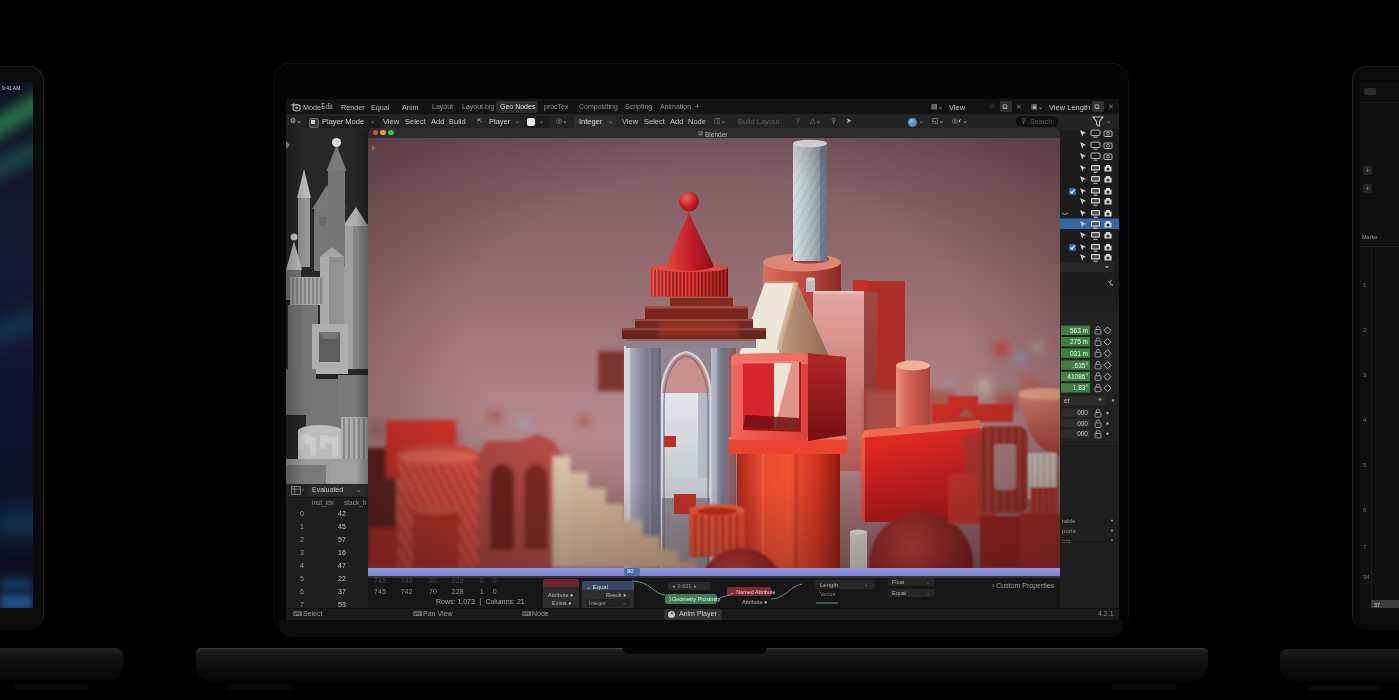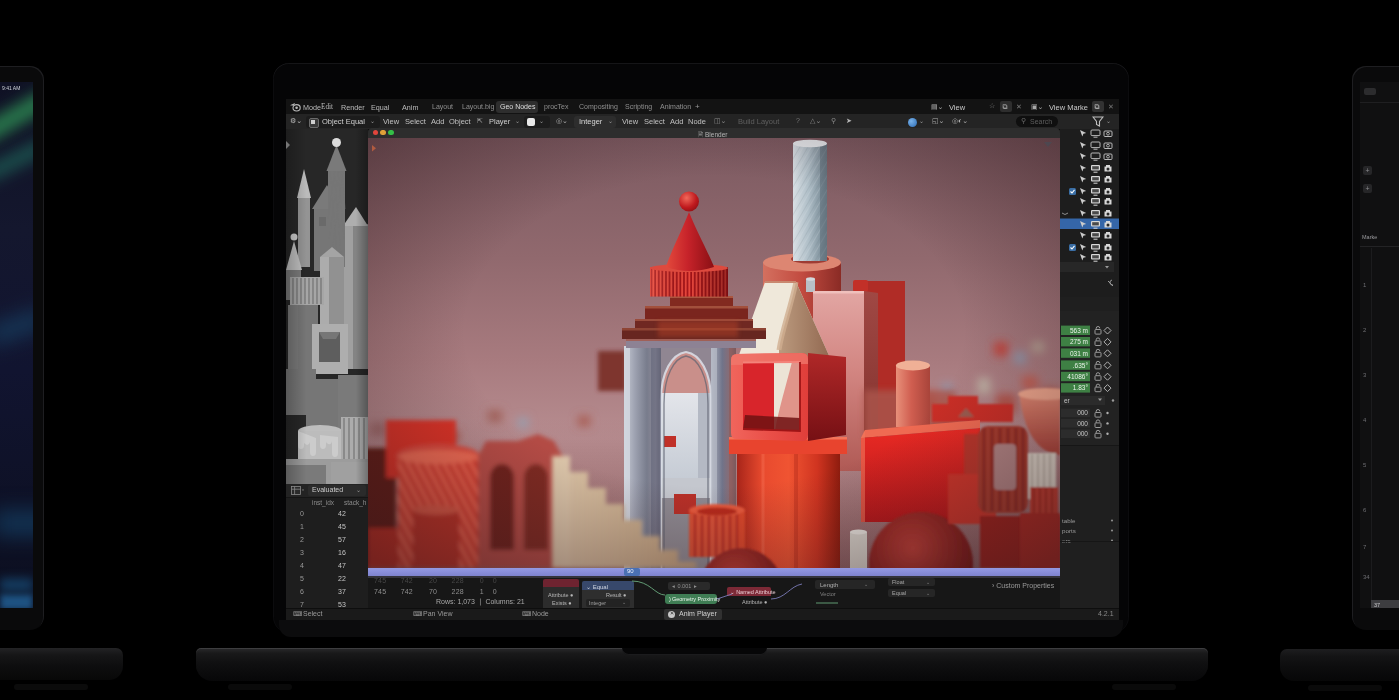--- a/index.html
+++ b/index.html
@@ -79,36 +79,36 @@
   <div class="t" style="left:339px;top:3.5px;font-size:7px;color:#8f8f8f;">Scripting</div>
   <div class="t" style="left:374px;top:3.5px;font-size:7px;color:#8f8f8f;">Animation</div>
   <div class="t" style="left:409px;top:2.5px;font-size:8px;color:#9a9a9a;">+</div>
   <div class="t" style="left:645px;top:3.5px;font-size:7px;color:#a8a8a8;">▤⌄</div>
   <div class="t" style="left:663px;top:3.5px;font-size:7.5px;color:#c8c8c8;">View</div>
   <div class="t" style="left:703px;top:3px;font-size:7px;color:#8a8a8a;">☆</div>
   <div class="abs" style="left:714px;top:2px;width:12px;height:11px;background:#2e2e2e;border-radius:2px;"></div>
   <div class="t" style="left:716.5px;top:3.5px;font-size:7px;color:#b8b8b8;">⧉</div>
   <div class="t" style="left:730px;top:3.5px;font-size:7px;color:#7a7a7a;">✕</div>
   <div class="t" style="left:745px;top:3.5px;font-size:7px;color:#a8a8a8;">▣⌄</div>
-  <div class="t" style="left:763px;top:3.5px;font-size:7.5px;color:#c8c8c8;">View Marke</div>
+  <div class="t" style="left:763px;top:3.5px;font-size:7.5px;color:#c8c8c8;">View Length</div>
   <div class="abs" style="left:806px;top:2px;width:12px;height:11px;background:#323232;border-radius:2px;"></div>
   <div class="t" style="left:808.5px;top:3.5px;font-size:7px;color:#c8c8c8;">⧉</div>
   <div class="t" style="left:822px;top:3.5px;font-size:7px;color:#7a7a7a;">✕</div>
 
   <div class="abs" style="left:0;top:15px;width:833px;height:15px;background:#242424;border-bottom:1px solid #101010;"></div>
   <div class="t" style="left:4px;top:18px;font-size:7px;color:#b8b8b8;">⚙⌄</div>
   <div class="abs" style="left:20px;top:16.5px;width:74px;height:12px;background:#1c1c1c;border-radius:3px;"></div>
   <div class="abs" style="left:23px;top:18.5px;width:8px;height:8px;background:#3a3a3a;border:1px solid #6a6a6a;border-radius:2px;"></div>
   <div class="abs" style="left:25px;top:20.5px;width:4px;height:4px;background:#cfcfcf;"></div>
-  <div class="t" style="left:36px;top:18px;font-size:7.5px;color:#d0d0d0;">Object Equal</div>
+  <div class="t" style="left:36px;top:18px;font-size:7.5px;color:#d0d0d0;">Player Mode</div>
   <div class="t" style="left:84px;top:18px;font-size:6px;color:#9a9a9a;">⌄</div>
   <div class="t" style="left:97px;top:18px;font-size:7.5px;color:#c0c0c0;">View</div>
   <div class="t" style="left:119px;top:18px;font-size:7.5px;color:#c0c0c0;">Select</div>
   <div class="t" style="left:145px;top:18px;font-size:7.5px;color:#c0c0c0;">Add</div>
-  <div class="t" style="left:163px;top:18px;font-size:7.5px;color:#c0c0c0;">Object</div>
+  <div class="t" style="left:163px;top:18px;font-size:7.5px;color:#c0c0c0;">Build</div>
   <div class="t" style="left:191px;top:17.5px;font-size:7px;color:#b0b0b0;">⇱</div>
   <div class="t" style="left:203px;top:18px;font-size:7.5px;color:#d0d0d0;">Player</div>
   <div class="t" style="left:229px;top:18px;font-size:6px;color:#9a9a9a;">⌄</div>
   <div class="abs" style="left:238px;top:16.5px;width:26px;height:12px;background:#1c1c1c;border-radius:3px;"></div>
   <div class="abs" style="left:241px;top:18.5px;width:8px;height:8px;background:#e8e8e8;border-radius:2px;"></div>
   <div class="t" style="left:253px;top:18px;font-size:6px;color:#9a9a9a;">⌄</div>
   <div class="t" style="left:270px;top:18px;font-size:7px;color:#b0b0b0;">◎⌄</div>
   <div class="abs" style="left:288px;top:16.5px;width:42px;height:12px;background:#2d2d2d;border-radius:3px;"></div>
   <div class="t" style="left:293px;top:18px;font-size:7.5px;color:#d8d8d8;">Integer</div>
   <div class="t" style="left:322px;top:18px;font-size:6px;color:#9a9a9a;">⌄</div>

